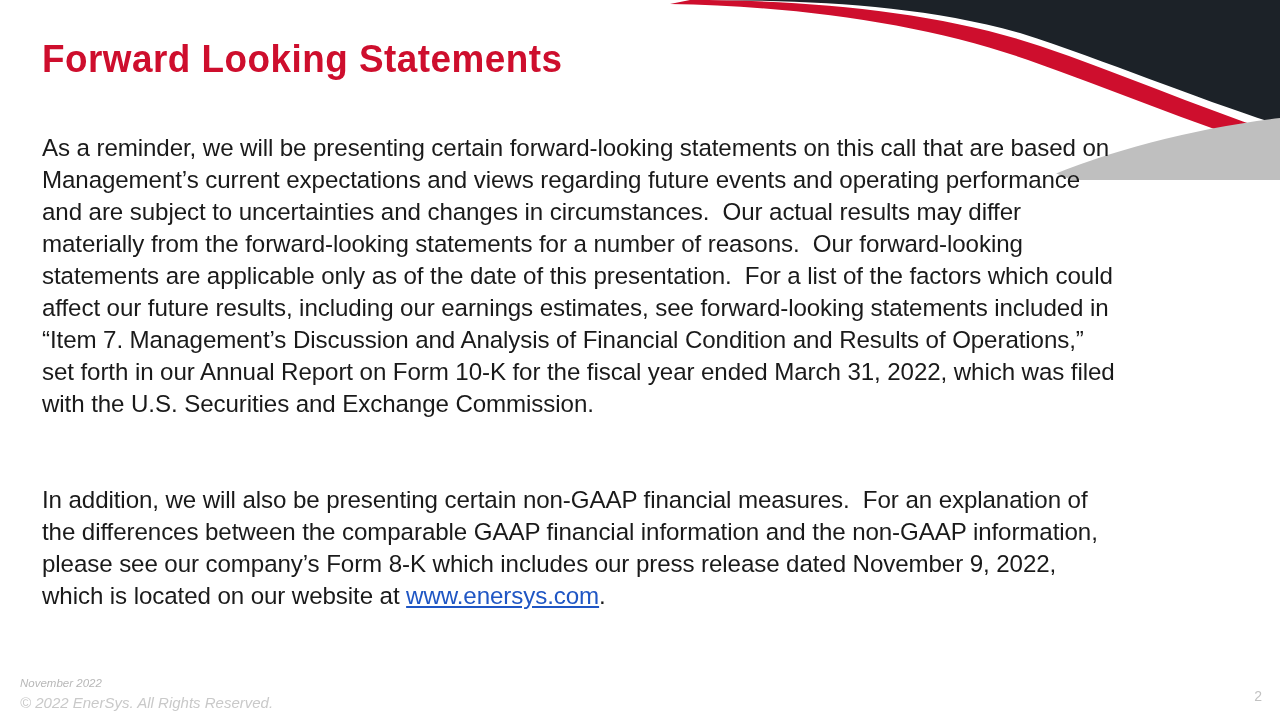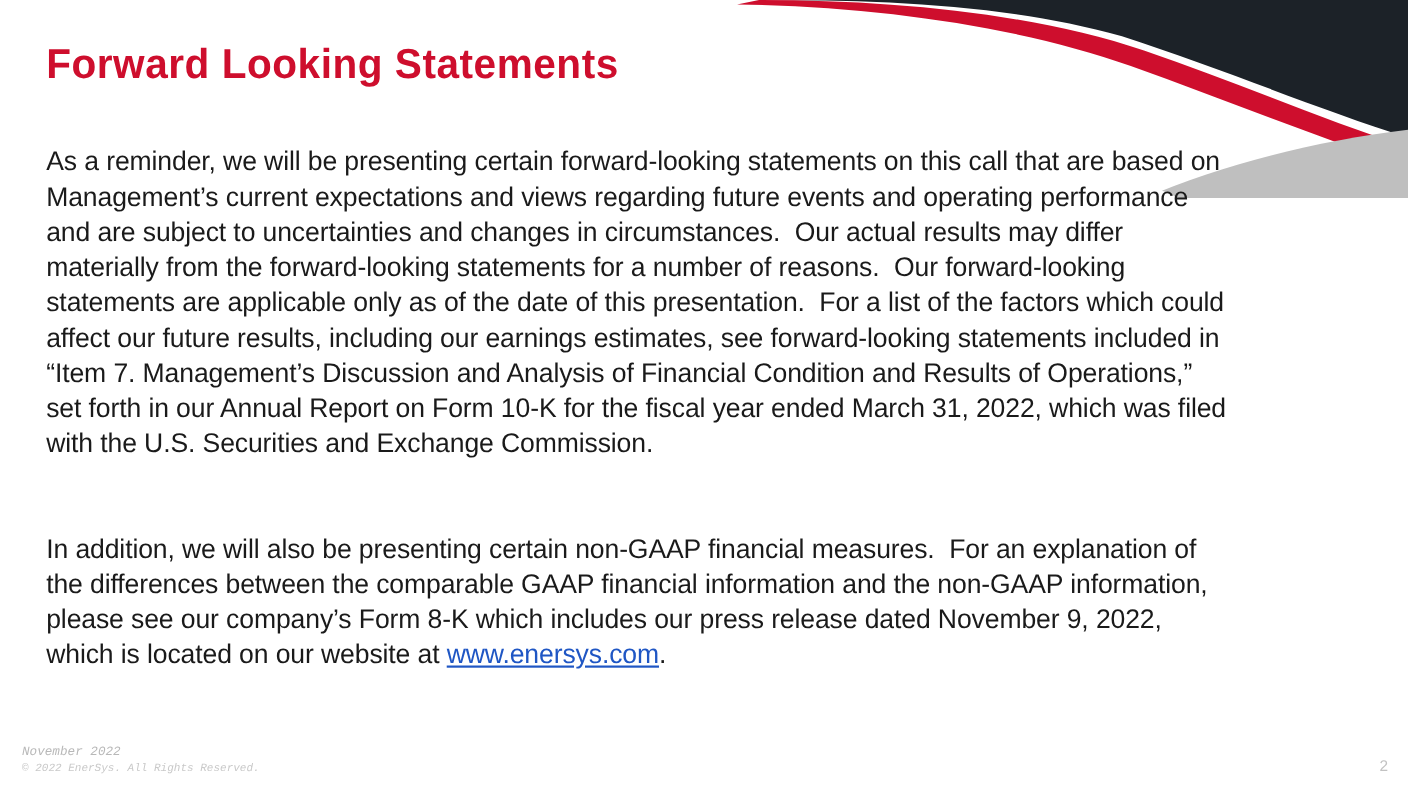--- a/index.html
+++ b/index.html
@@ -81,31 +81,31 @@
   }
 
   
   .footer-date {
     position: absolute;
     left: 20px;
     top: 677px;
     font-size: 11.5px;
     font-style: italic;
     color: #b8b8b8;
-    font-family: Liberation Mono, monospace;
+    font-family: Liberation Sans, sans-serif;
     white-space: nowrap;
   }
   .footer-copy {
     position: absolute;
     left: 20px;
     top: 694px;
-    font-size: 10px;
+    font-size: 15px;
     font-style: italic;
     color: #c9c9c9;
-    font-family: Liberation Mono, monospace;
+    font-family: Liberation Sans, sans-serif;
     white-space: nowrap;
   }
   .page-number {
     position: absolute;
     right: 18px;
     top: 688px;
     font-size: 14px;
     color: #c2c2c2;
     font-family: "Liberation Sans", sans-serif;
     text-align: right;

